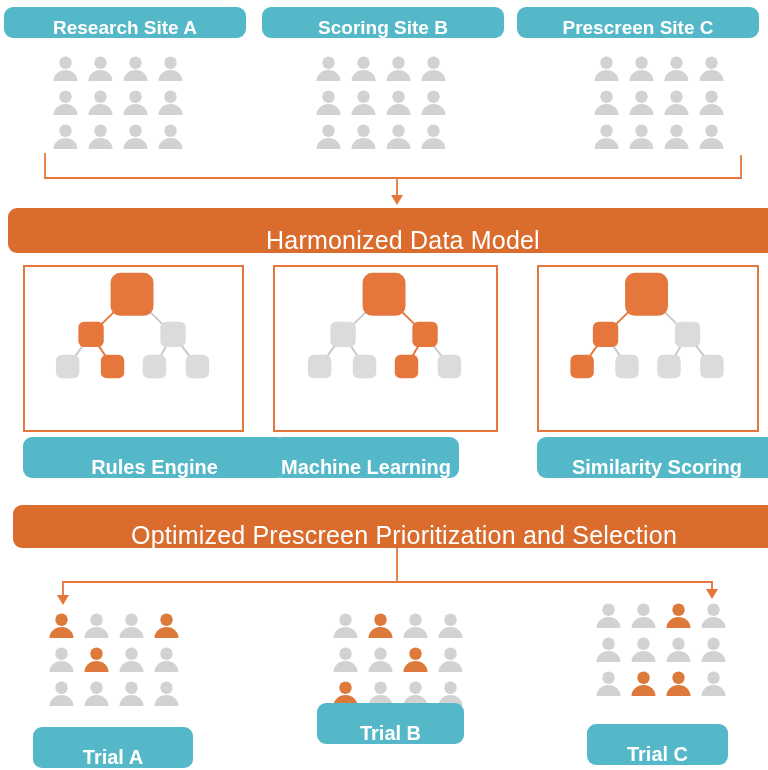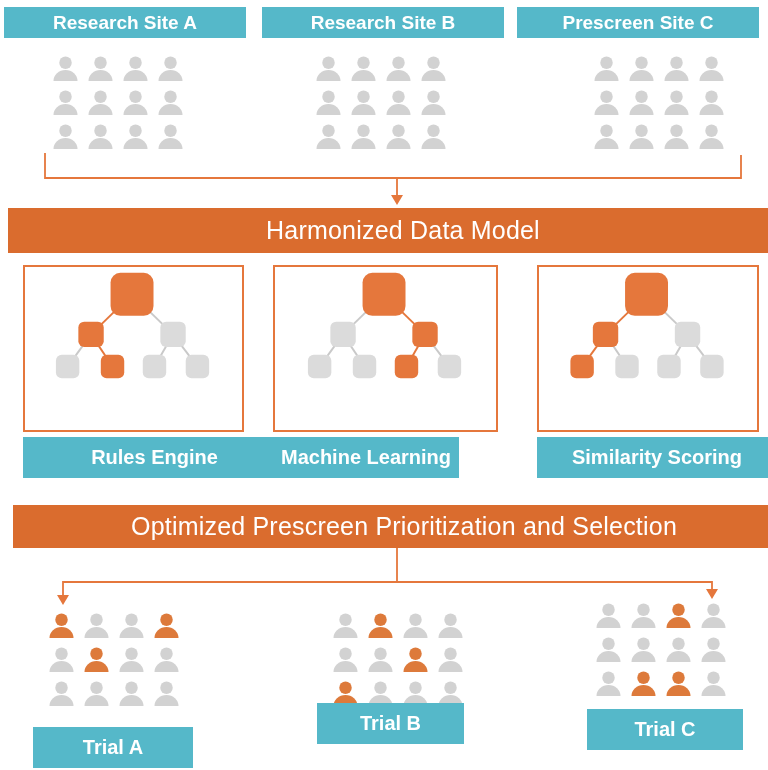--- a/index.html
+++ b/index.html
@@ -1,22 +1,22 @@
 <!DOCTYPE html>
 <html><head>
 <meta charset="utf-8">
 <style>
   html,body{margin:0;padding:0;background:#fff;}
   .stage{
     position:relative;width:768px;height:770px;background:#fff;overflow:hidden;
     font-family:"Liberation Sans",sans-serif;
   }
   .band{
-    position:absolute;display:flex;align-items:center;justify-content:center;
-    color:#fff;text-align:center;line-height:1.05;
+    position:absolute;display:flex;align-items:flex-end;justify-content:center;
+    color:#fff;text-align:center;line-height:1.05;border-radius:9px;
   }
   .teal-band{background:var(--teal);font-weight:bold;}
   .orange-band{background:var(--orange-banner);font-weight:normal;padding-left:19px;}
   .site-header{width:242px;height:31px;top:7px;font-size:19px;}
   .big-banner{font-size:25px;letter-spacing:.2px;}
   .people-grid{
     position:absolute;display:grid;grid-template-columns:repeat(4,27px);
     gap:9px 8px;
   }
   .person{width:27px;height:25px;display:block;}
@@ -35,21 +35,21 @@
 </style>
 </head>
 <body>
 
 <div class="stage" style="--teal: #55B8C9; --orange-banner: #DA6C2E; --orange-accent: #E5773C;">
 
   <div class="band teal-band site-header" style="left:4px;">
     <span>Research Site A</span>
   </div>
   <div class="band teal-band site-header" style="left:262px;">
-    <span>Research Site B</span>
+    <span>Scoring Site B</span>
   </div>
   <div class="band teal-band site-header" style="left:517px;">
     <span>Prescreen Site C</span>
   </div>
 
   <div class="people-grid" style="left:52px;top:56px">
       <span>
         <svg class="person" viewBox="0 0 28 26">
           <circle cx="14" cy="7" r="6.5" fill="#D2D2D2"></circle>
           <path d="M1.5 26 a12.5 11.5 0 0 1 25 0 z" fill="#D2D2D2"></path>
@@ -563,21 +563,21 @@
         </svg>
       </span>
     </div>
 
   <div class="band teal-band trial-label" style="left:33px;top:727px;width:160px;">
     <span>Trial A</span>
   </div>
   <div class="band teal-band trial-label" style="left:317px;top:703px;width:147px;">
     <span>Trial B</span>
   </div>
-  <div class="band teal-band trial-label" style="left:587px;top:709px;width:156px;">
+  <div class="band teal-band trial-label" style="left:587px;top:724px;width:141px;">
     <span>Trial C</span>
   </div>
 
   <svg class="connector">
     <polyline points="45,153 45,178 741,178 741,155"></polyline>
     <line x1="397" y1="178" x2="397" y2="196"></line>
     <polygon points="391,195 403,195 397,205"></polygon>
   </svg>
   <svg class="connector">
     <line x1="397" y1="548" x2="397" y2="582"></line>

